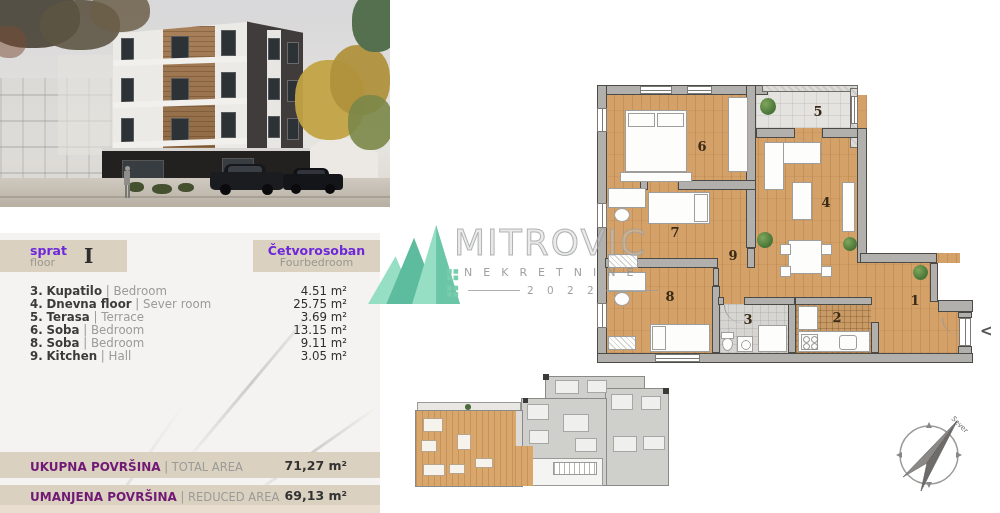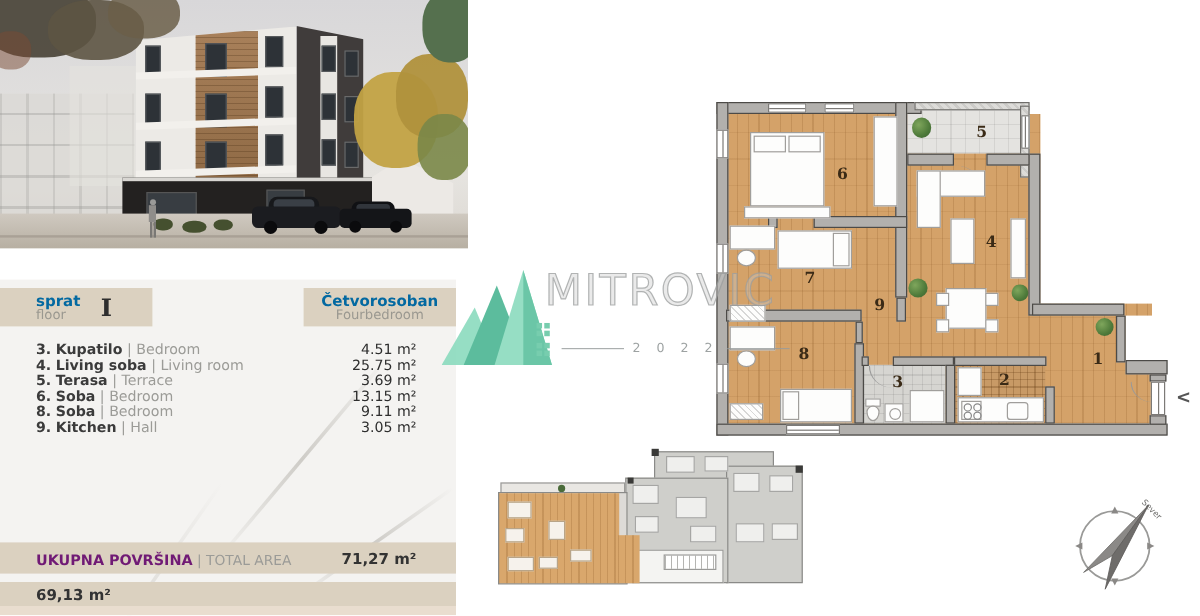--- a/index.html
+++ b/index.html
@@ -16,21 +16,21 @@
   .slab{position:absolute;background:#f2f0ec;height:6px;transform:rotate(-2deg);}
   .winD{position:absolute;background:#2d3237;border:1px solid #56595c;box-sizing:border-box;}
   .ground{position:absolute;left:0;top:178px;width:390px;height:29px;
           background:linear-gradient(#cfc9c0,#b7afa2);}
   .shrub{position:absolute;background:#45502f;border-radius:45%;}
   .wheel{position:absolute;background:#0b0b0d;border-radius:50%;}
   
   .panel{position:absolute;left:0;top:233px;width:380px;height:280px;background:#f4f3f1;overflow:hidden;}
   .vein{position:absolute;background:linear-gradient(transparent,rgba(175,172,165,.55),transparent);width:3px;height:220px;}
   .hdrbox{position:absolute;top:7px;height:32px;background:#dbd1c0;box-sizing:border-box;}
-  .hsr{font-weight:bold;font-size:12.5px;line-height:13px;color:#0369a1;}
+  .hsr{font-weight:bold;font-size:12.5px;line-height:13px;color:#6d28d9;}
   .hen{font-size:11px;line-height:12px;color:#9a9890;}
   .roomlist{position:absolute;left:0;top:52px;width:380px;}
   .row{display:flex;justify-content:space-between;padding:0 33px 0 30px;font-size:11.8px;line-height:13.1px;}
   .rname b{font-weight:bold;color:#3b3b3b;}
   .en{color:#9b9b97;font-weight:normal;}
   .en::before{content:" | ";}
   .rarea{color:#2e2e2e;}
   .totbar{position:absolute;left:0;width:380px;background:#dbd1c0;display:flex;
           justify-content:space-between;align-items:center;padding:0 33px 0 30px;box-sizing:border-box;}
   .totbar b{font-size:12px;color:#701a75;}
@@ -179,21 +179,21 @@
     <div class="hdrbox" style="left:253px;width:127px;text-align:center;padding-top:4px;">
       <div class="hsr">Četvorosoban</div>
       <div class="hen">Fourbedroom</div>
     </div>
     <div class="roomlist">
       <div class="row">
           <span class="rname"><b>3.</b> <b>Kupatilo</b><span class="en">Bedroom</span></span>
           <span class="rarea">4.51 m²</span>
         </div>
       <div class="row">
-          <span class="rname"><b>4.</b> <b>Living soba</b><span class="en">Living room</span></span>
+          <span class="rname"><b>4.</b> <b>Dnevna floor</b><span class="en">Sever room</span></span>
           <span class="rarea">25.75 m²</span>
         </div>
       <div class="row">
           <span class="rname"><b>5.</b> <b>Terasa</b><span class="en">Terrace</span></span>
           <span class="rarea">3.69 m²</span>
         </div>
       <div class="row">
           <span class="rname"><b>6.</b> <b>Soba</b><span class="en">Bedroom</span></span>
           <span class="rarea">13.15 m²</span>
         </div>
@@ -204,20 +204,21 @@
       <div class="row">
           <span class="rname"><b>9.</b> <b>Kitchen</b><span class="en">Hall</span></span>
           <span class="rarea">3.05 m²</span>
         </div>
     </div>
     <div class="totbar" style="top:219px;height:26px;">
       <span><b>UKUPNA POVRŠINA</b><span class="en">TOTAL AREA</span></span>
       <span class="totval">71,27 m²</span>
     </div>
     <div class="totbar" style="top:252px;height:21px;">
+      <span><b>UMANJENA POVRŠINA</b><span class="en">REDUCED AREA</span></span>
       <span class="totval">69,13 m²</span>
     </div>
     <div class="abs" style="left:0;top:272px;width:380px;height:8px;background:#e9ddcf;"></div>
   </section>
 
   <div class="watermark">
     <svg width="92" height="90" viewBox="0 0 100 95" style="position:absolute;left:0;top:6px;opacity:.92;">
       <polygon points="0,90 30,38 52,90" fill="#8edcc0"></polygon>
       <polygon points="20,90 50,18 78,90" fill="#4fb795"></polygon>
       <polygon points="48,90 74,4 100,90" fill="#8edcc0"></polygon>
@@ -227,20 +228,21 @@
           <rect x="93" y="52" width="5" height="5"></rect>
         <rect x="86" y="59" width="5" height="5"></rect>
           <rect x="93" y="59" width="5" height="5"></rect>
         <rect x="86" y="70" width="5" height="5"></rect>
           <rect x="93" y="70" width="5" height="5"></rect>
         <rect x="86" y="77" width="5" height="5"></rect>
           <rect x="93" y="77" width="5" height="5"></rect>
       </g>
     </svg>
     <div class="brand">MITROVIC</div>
+    <div class="subbrand">NEKRETNINE</div>
     <div class="yearrow">
       <span class="yline"></span>
         <span class="ytext">2 0 2 2</span>
         <span class="yline"></span>
     </div>
   </div>
 
   <section class="plan">
 
     <div class="wood" style="left:13px;top:13px;width:355px;height:258px;"></div>

